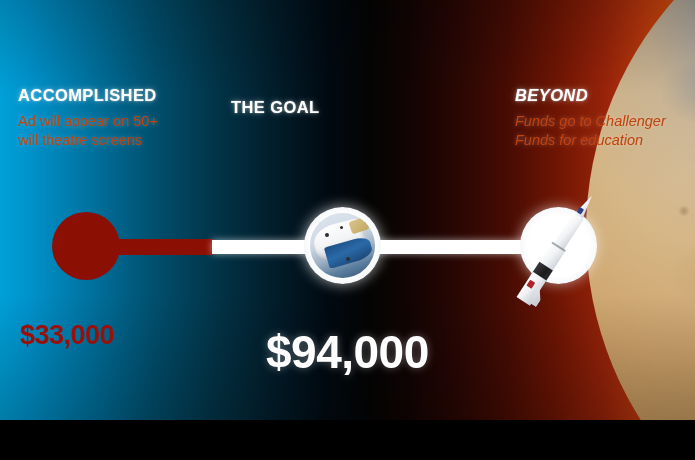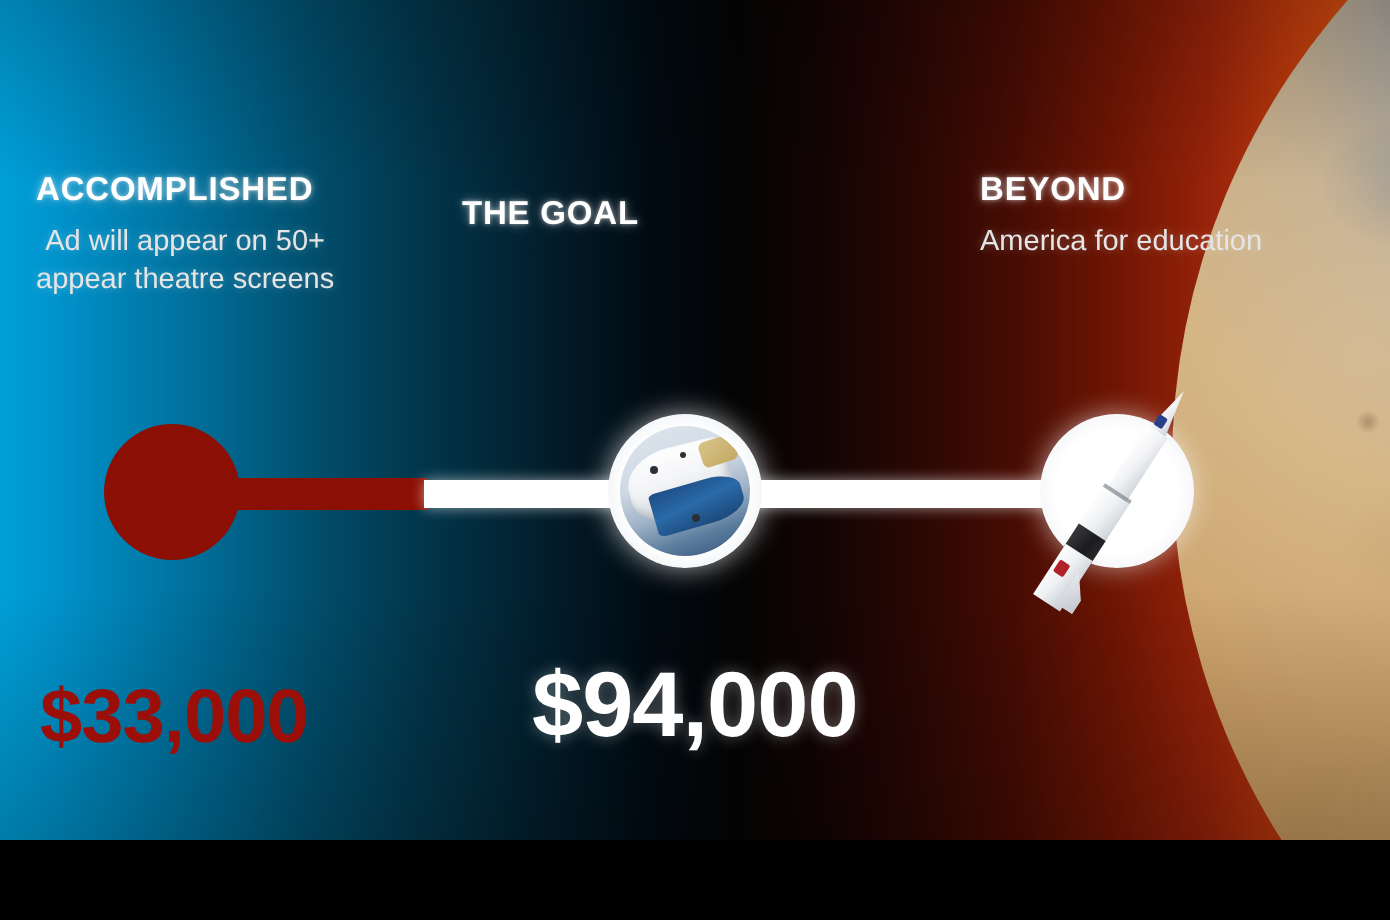--- a/index.html
+++ b/index.html
@@ -100,29 +100,28 @@
     font-weight:bold;
     color:#ffffff;
     letter-spacing:0.4px;
     text-shadow:0 0 6px rgba(255,255,255,0.45), 0 0 2px rgba(255,255,255,0.5);
     white-space:nowrap;
   }
   .block .body {
     margin-top:7px;
     font-size:14.5px;
     line-height:19px;
-    color:#e5e5e5;
+    color:#c2410c;
     text-shadow:0 0 5px rgba(255,255,255,0.30);
     white-space:nowrap;
-    text-align:center;
   }
 
   #block-1 { left:18px; top:86px; }
   #block-2 { left:231px; top:98px; }
-  #block-3 { left:490px; top:86px; }
+  #block-3 { left:515px; top:86px;font-style:italic; }
 
   
   .track { position:absolute; left:0; top:0; width:695px; height:460px; }
 
   .bar-red {
     position:absolute;
     left:84px; top:239px;
     width:130px; height:16px;
     background:#8c0f04;
   }
@@ -274,22 +273,22 @@
     background:rgba(120,128,138,0.65);
   }
 
   
   .amount {
     position:absolute;
     font-weight:bold;
     white-space:nowrap;
   }
   #amount-1 {
-    left:20px; top:338px;
-    font-size:38px;
+    left:20px; top:320px;
+    font-size:27px;
     color:#9b0f08;
     letter-spacing:-0.5px;
   }
   #amount-2 {
     left:266px; top:325px;
     font-size:46px;
     color:#ffffff;
     letter-spacing:-0.5px;
     text-shadow:0 0 8px rgba(255,255,255,0.35);
   }
@@ -341,31 +340,32 @@
         <div class="mark-red"></div>
         <div class="seam"></div>
       </div>
     </div>
   </div>
 
   <div class="block" id="block-1">
     <div class="heading">ACCOMPLISHED</div>
     <div class="body">
       <div>Ad will appear on 50+</div>
-      <div>appear theatre screens</div>
+      <div>will theatre screens</div>
     </div>
   </div>
 
   <div class="block" id="block-2">
     <div class="heading">THE GOAL</div>
   </div>
 
   <div class="block" id="block-3">
     <div class="heading">BEYOND</div>
     <div class="body">
-      <div>America for education</div>
+      <div>Funds go to Challenger</div>
+      <div>Funds for education</div>
     </div>
   </div>
 
   <div class="amount" id="amount-1">$33,000</div>
   <div class="amount" id="amount-2">$94,000</div>
 
 </div>
 
 </body></html>

